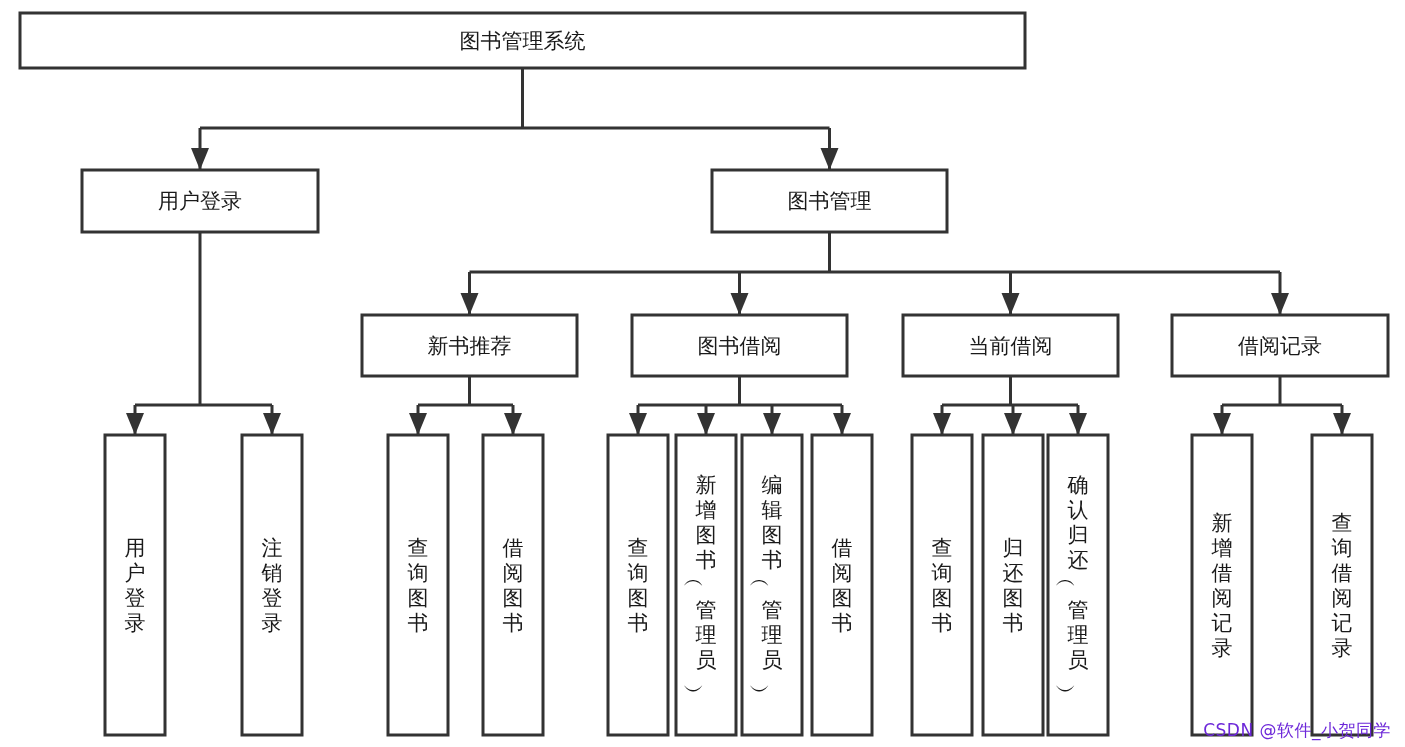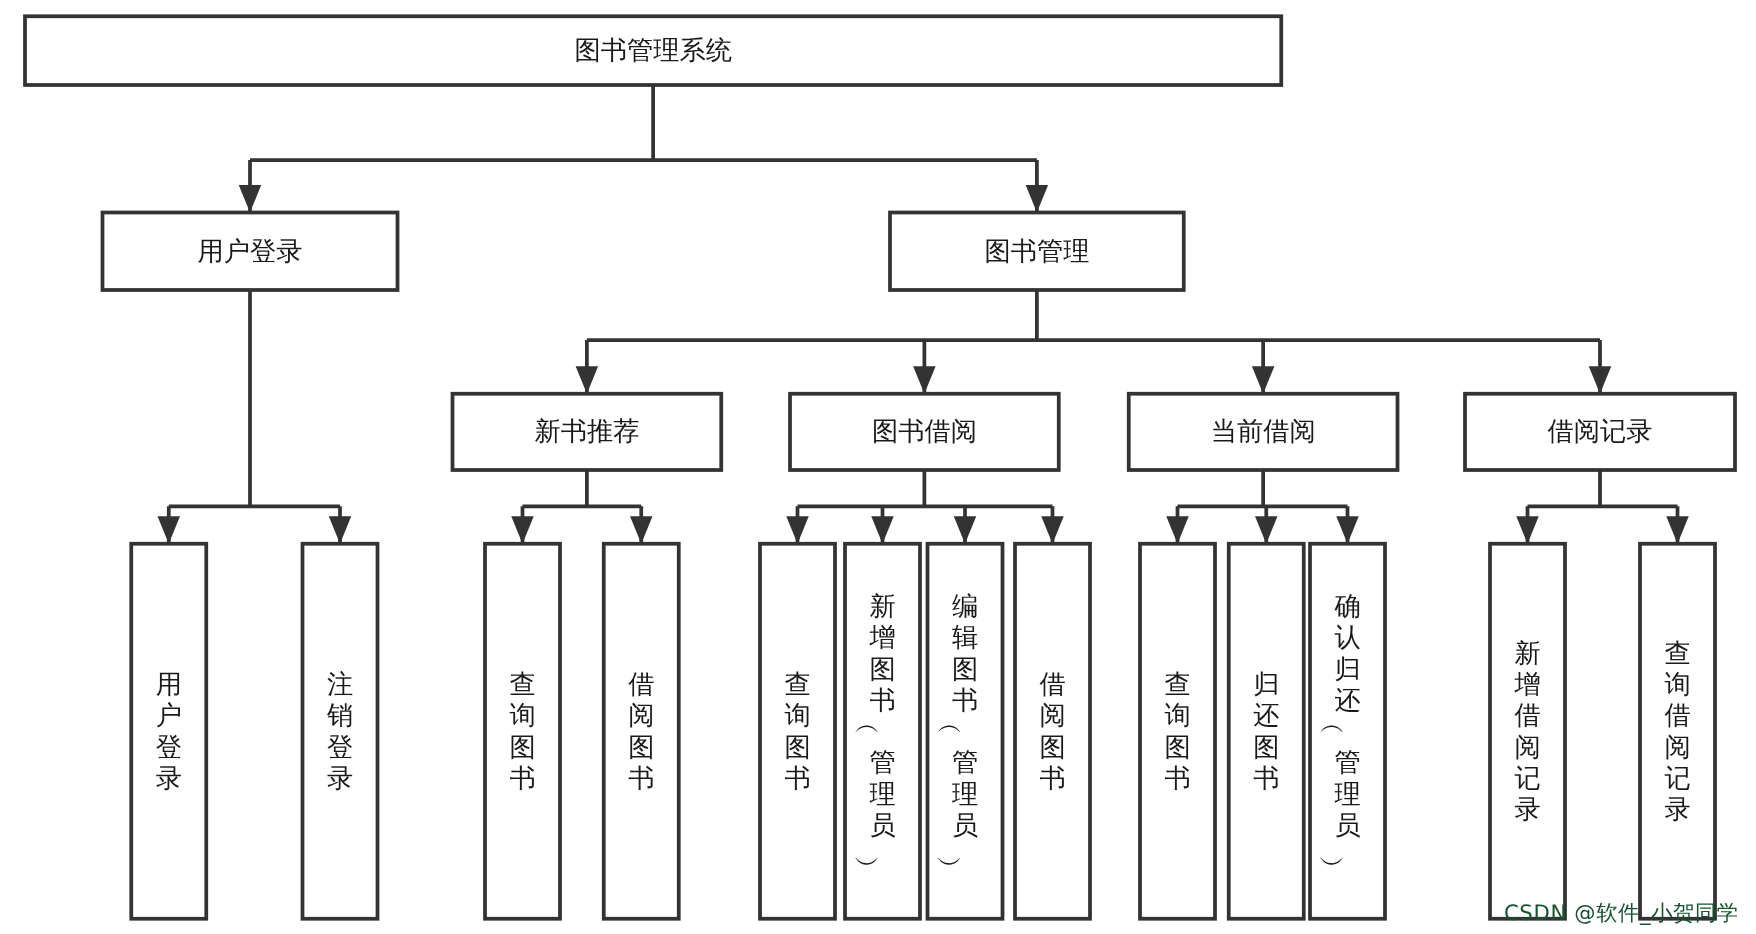--- a/index.html
+++ b/index.html
@@ -55,21 +55,21 @@
     font-size: 21px;
     fill: #1a1a1a;
     text-anchor: middle;
   }
   .watermark {
     position: absolute;
     right: 14px;
     bottom: 5px;
     font-family: "DejaVu Sans", "Liberation Sans", sans-serif;
     font-size: 17px;
-    color: #14532d;
+    color: #6d28d9;
     white-space: nowrap;
     letter-spacing: 0.5px;
     user-select: none;
   }
 </style>
 </head>
 <body>
 
 <div id="diagram-root">
   <svg id="tree-svg" viewBox="0 0 1405 747">

